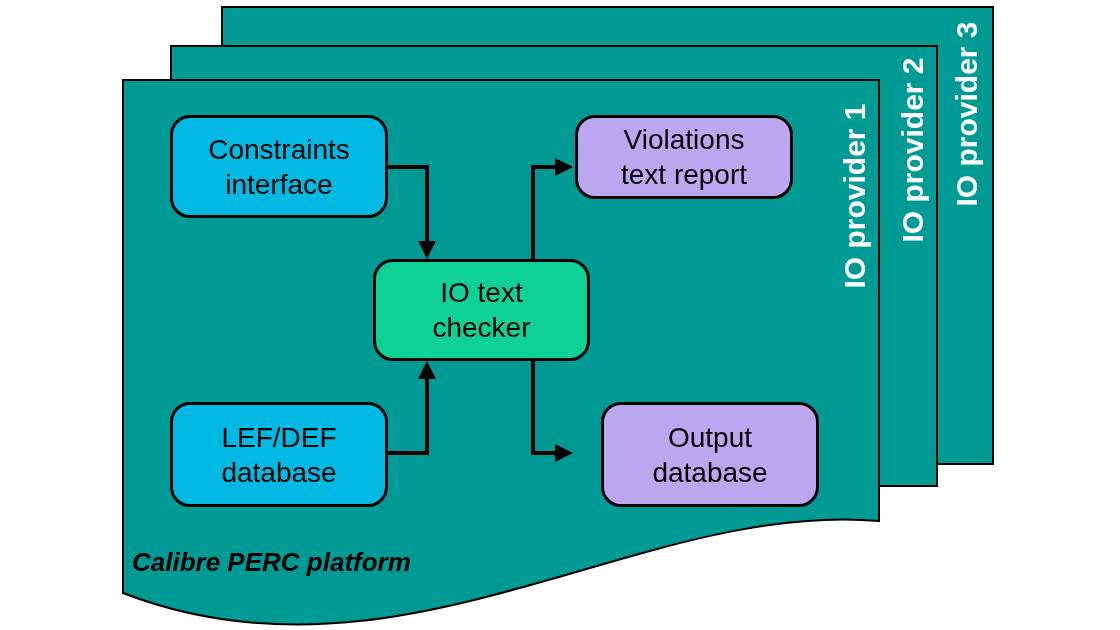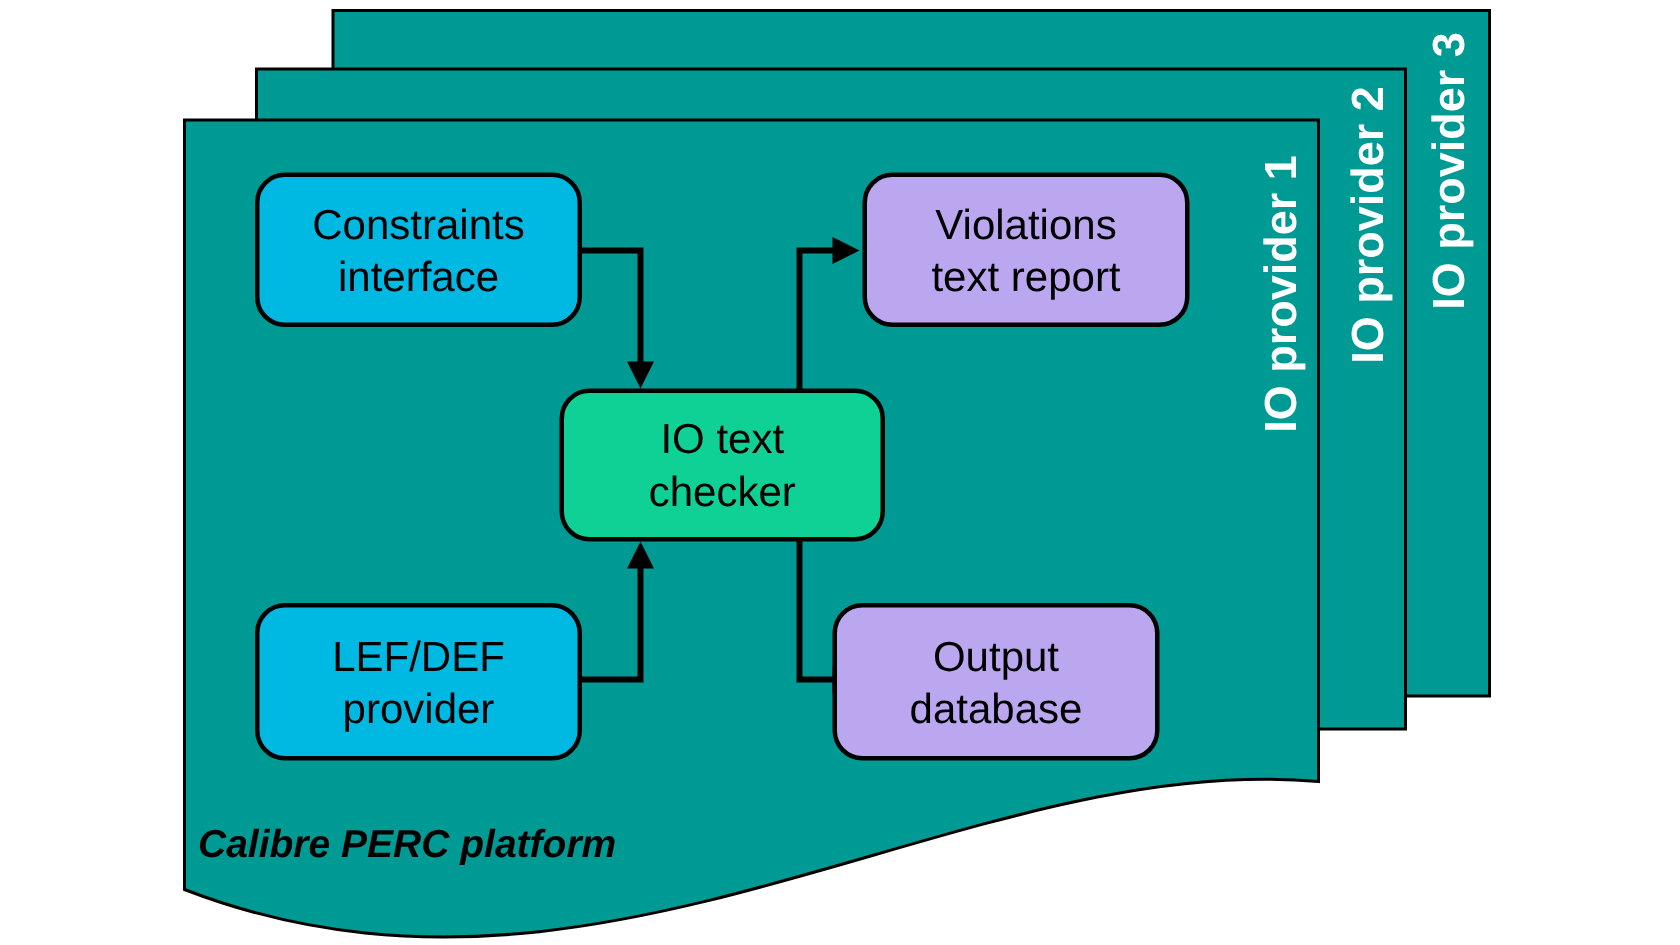--- a/index.html
+++ b/index.html
@@ -89,36 +89,36 @@
       <path d="M533,360 V453 H556"></path>
       <polygon points="573,453 555,444 555,462" fill="#000000" stroke="none"></polygon>
     </g>
   </svg>
 
   <div class="node node-cyan" style="left:170px; top:115px; width:218px; height:103px;">
     <span>Constraints
 interface</span>
   </div>
 
-  <div class="node node-purple" style="left:575px; top:115px; width:218px; height:103px;">
+  <div class="node node-purple" style="left:575px; top:115px; width:218px; height:84px;">
     <span>Violations
 text report</span>
   </div>
 
   <div class="node node-green" style="left:373px; top:259px; width:217px; height:102px;">
     <span>IO text
 checker</span>
   </div>
 
   <div class="node node-cyan" style="left:170px; top:402px; width:218px; height:105px;">
     <span>LEF/DEF
-provider</span>
+database</span>
   </div>
 
-  <div class="node node-purple" style="left:555px; top:402px; width:218px; height:105px;">
+  <div class="node node-purple" style="left:601px; top:402px; width:218px; height:105px;">
     <span>Output
 database</span>
   </div>
 
   <div class="vlabel" style="left:735px; top:178px;">IO provider 1</div>
   <div class="vlabel" style="left:793px; top:132px;">IO provider 2</div>
   <div class="vlabel" style="left:847px; top:96px;">IO provider 3</div>
 
   <div class="platform-label">Calibre PERC platform</div>
 

